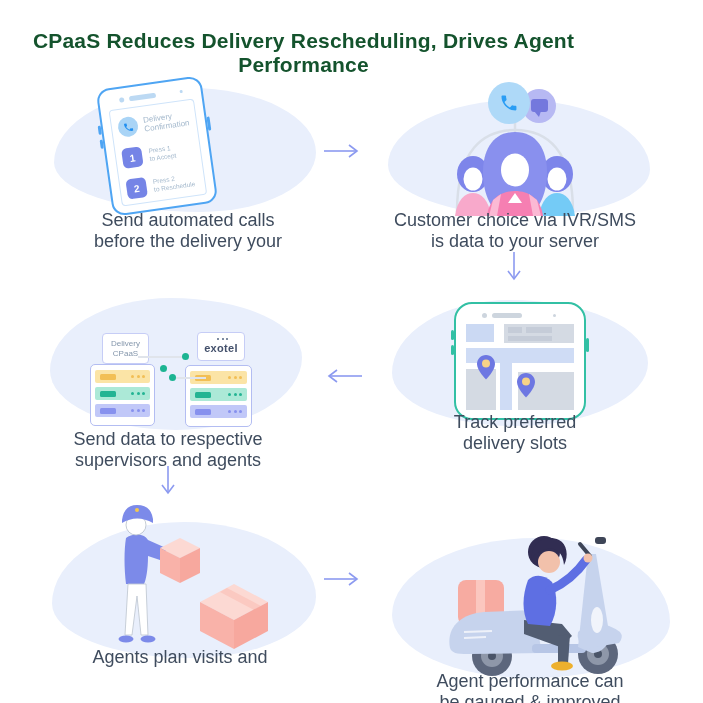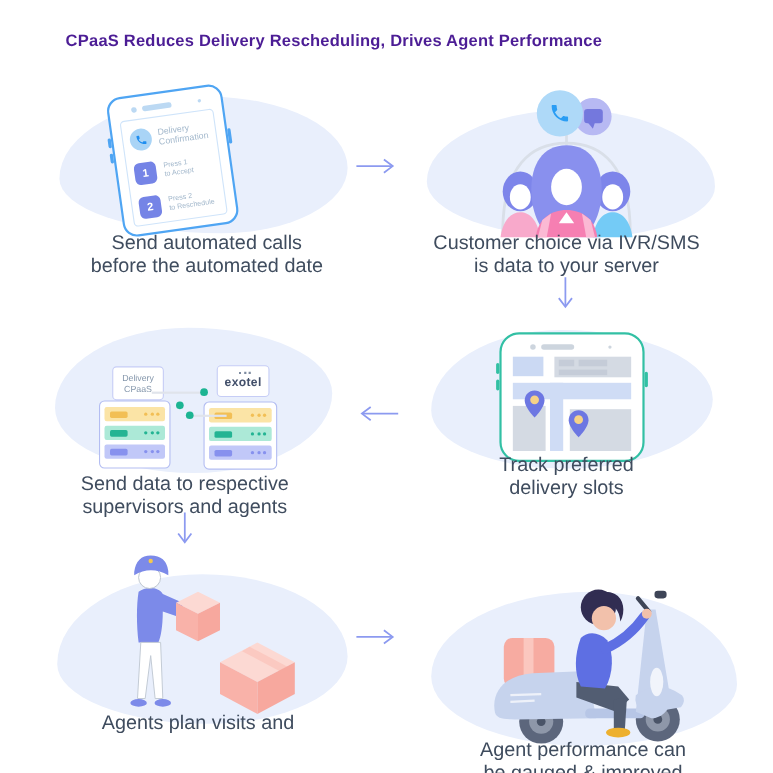--- a/index.html
+++ b/index.html
@@ -1,19 +1,19 @@
 <!DOCTYPE html>
 <html><head>
 <meta charset="utf-8">
 <style>
   html,body{margin:0;padding:0;background:#ffffff;}
   .canvas{position:relative;width:703px;height:703px;background:#ffffff;overflow:hidden;
           font-family:"Liberation Sans",sans-serif;}
   .title{position:absolute;top:29px;left:0;width:607px;text-align:center;
-         font-size:15px;font-weight:700;color:#4c1d95;letter-spacing:.2px;}
+         font-size:21px;font-weight:700;color:#14532d;letter-spacing:.2px;}
   .step{position:absolute;}
   .blob{position:absolute;background:#e9effc;}
   .caption{position:absolute;left:0;right:0;text-align:center;font-size:18px;line-height:21px;color:#3f4c5e;}
   
   .arrow{position:absolute;}
   .arrow svg{display:block;}
   
   .phone1{position:absolute;left:64px;top:4px;width:102px;height:124px;background:#fff;
           border:2px solid #4fa5f3;border-radius:13px;transform:rotate(-8deg);}
   .phone1 .nub{position:absolute;width:3px;border-radius:2px;background:#4fa5f3;}
@@ -101,21 +101,21 @@
           <span class="p1-key">2</span>
           <span class="p1-opttext">
             <span>Press 2</span><br>
             <span>to Reschedule</span>
           </span>
         </div>
       </div>
     </div>
     <div class="caption" style="top:132px;">
       <span>Send automated calls</span><br>
-      <span>before the automated date</span>
+      <span>before the delivery your</span>
     </div>
   </div>
 
   <div class="step" style="left:370px;top:76px;width:290px;height:178px;">
     <div class="blob" style="left:18px;top:24px;width:262px;height:116px;border-radius:50% 50% 46% 54% / 56% 60% 40% 44%;"></div>
     <svg class="illo-svg" style="left:55px;top:0;" width="180" height="140" viewBox="0 0 180 140">
       <path d="M32,136 C32,74 58,54 90,54 C122,54 148,74 148,136" stroke="#d9dfe8" stroke-width="2.5" fill="none"></path>
       <line x1="90" y1="34" x2="90" y2="56" stroke="#d9dfe8" stroke-width="2.5"></line>
       <circle cx="114" cy="30" r="17" fill="#b7b9f3"></circle>
       <rect x="106" y="23" width="17" height="13" rx="3" fill="#7478dd"></rect>

